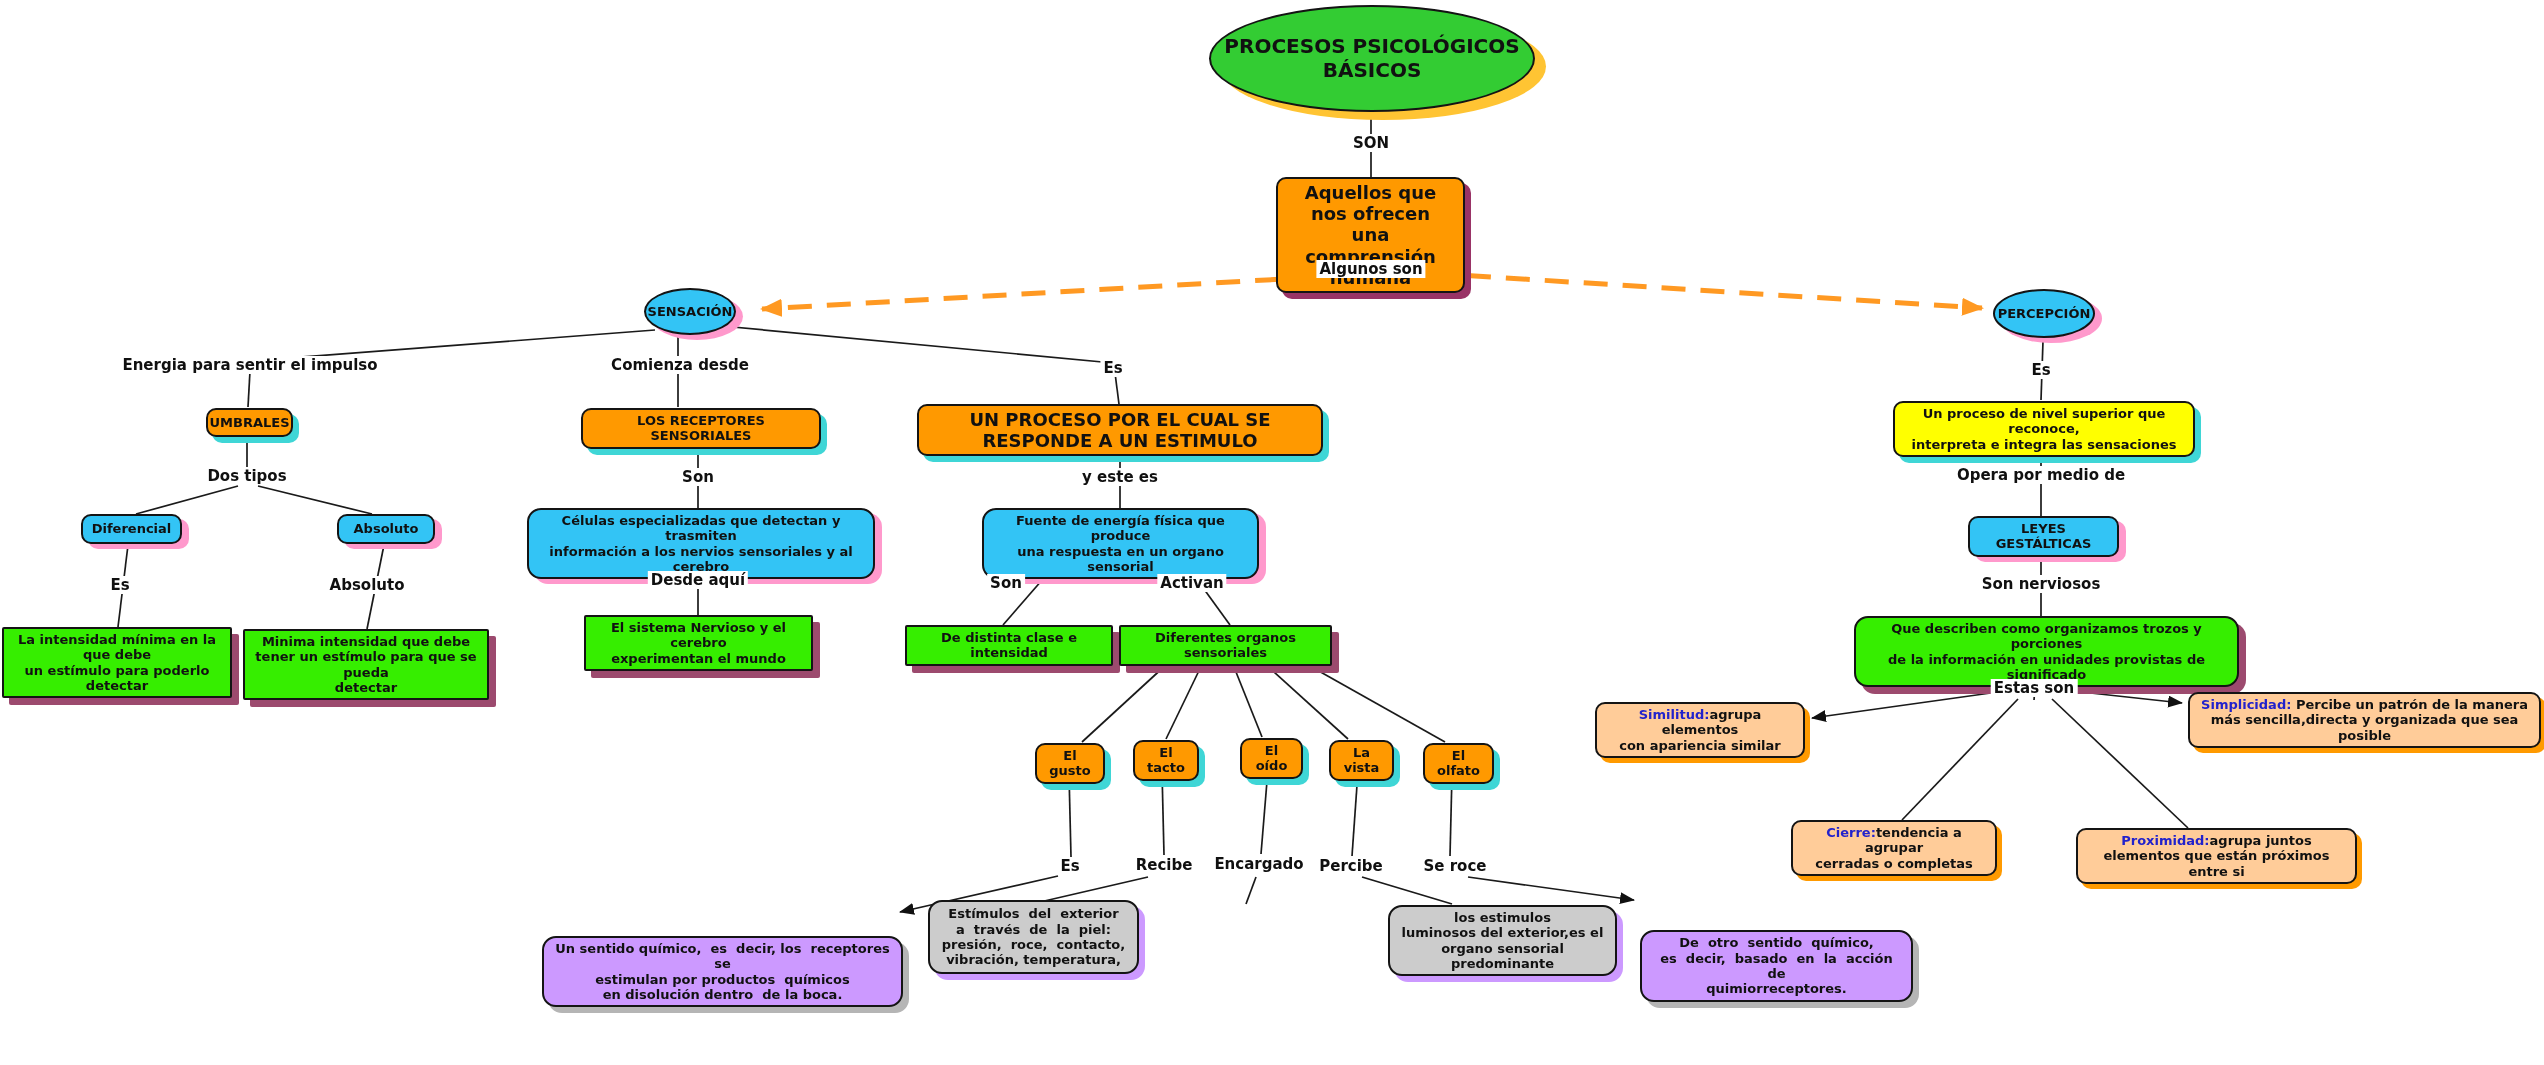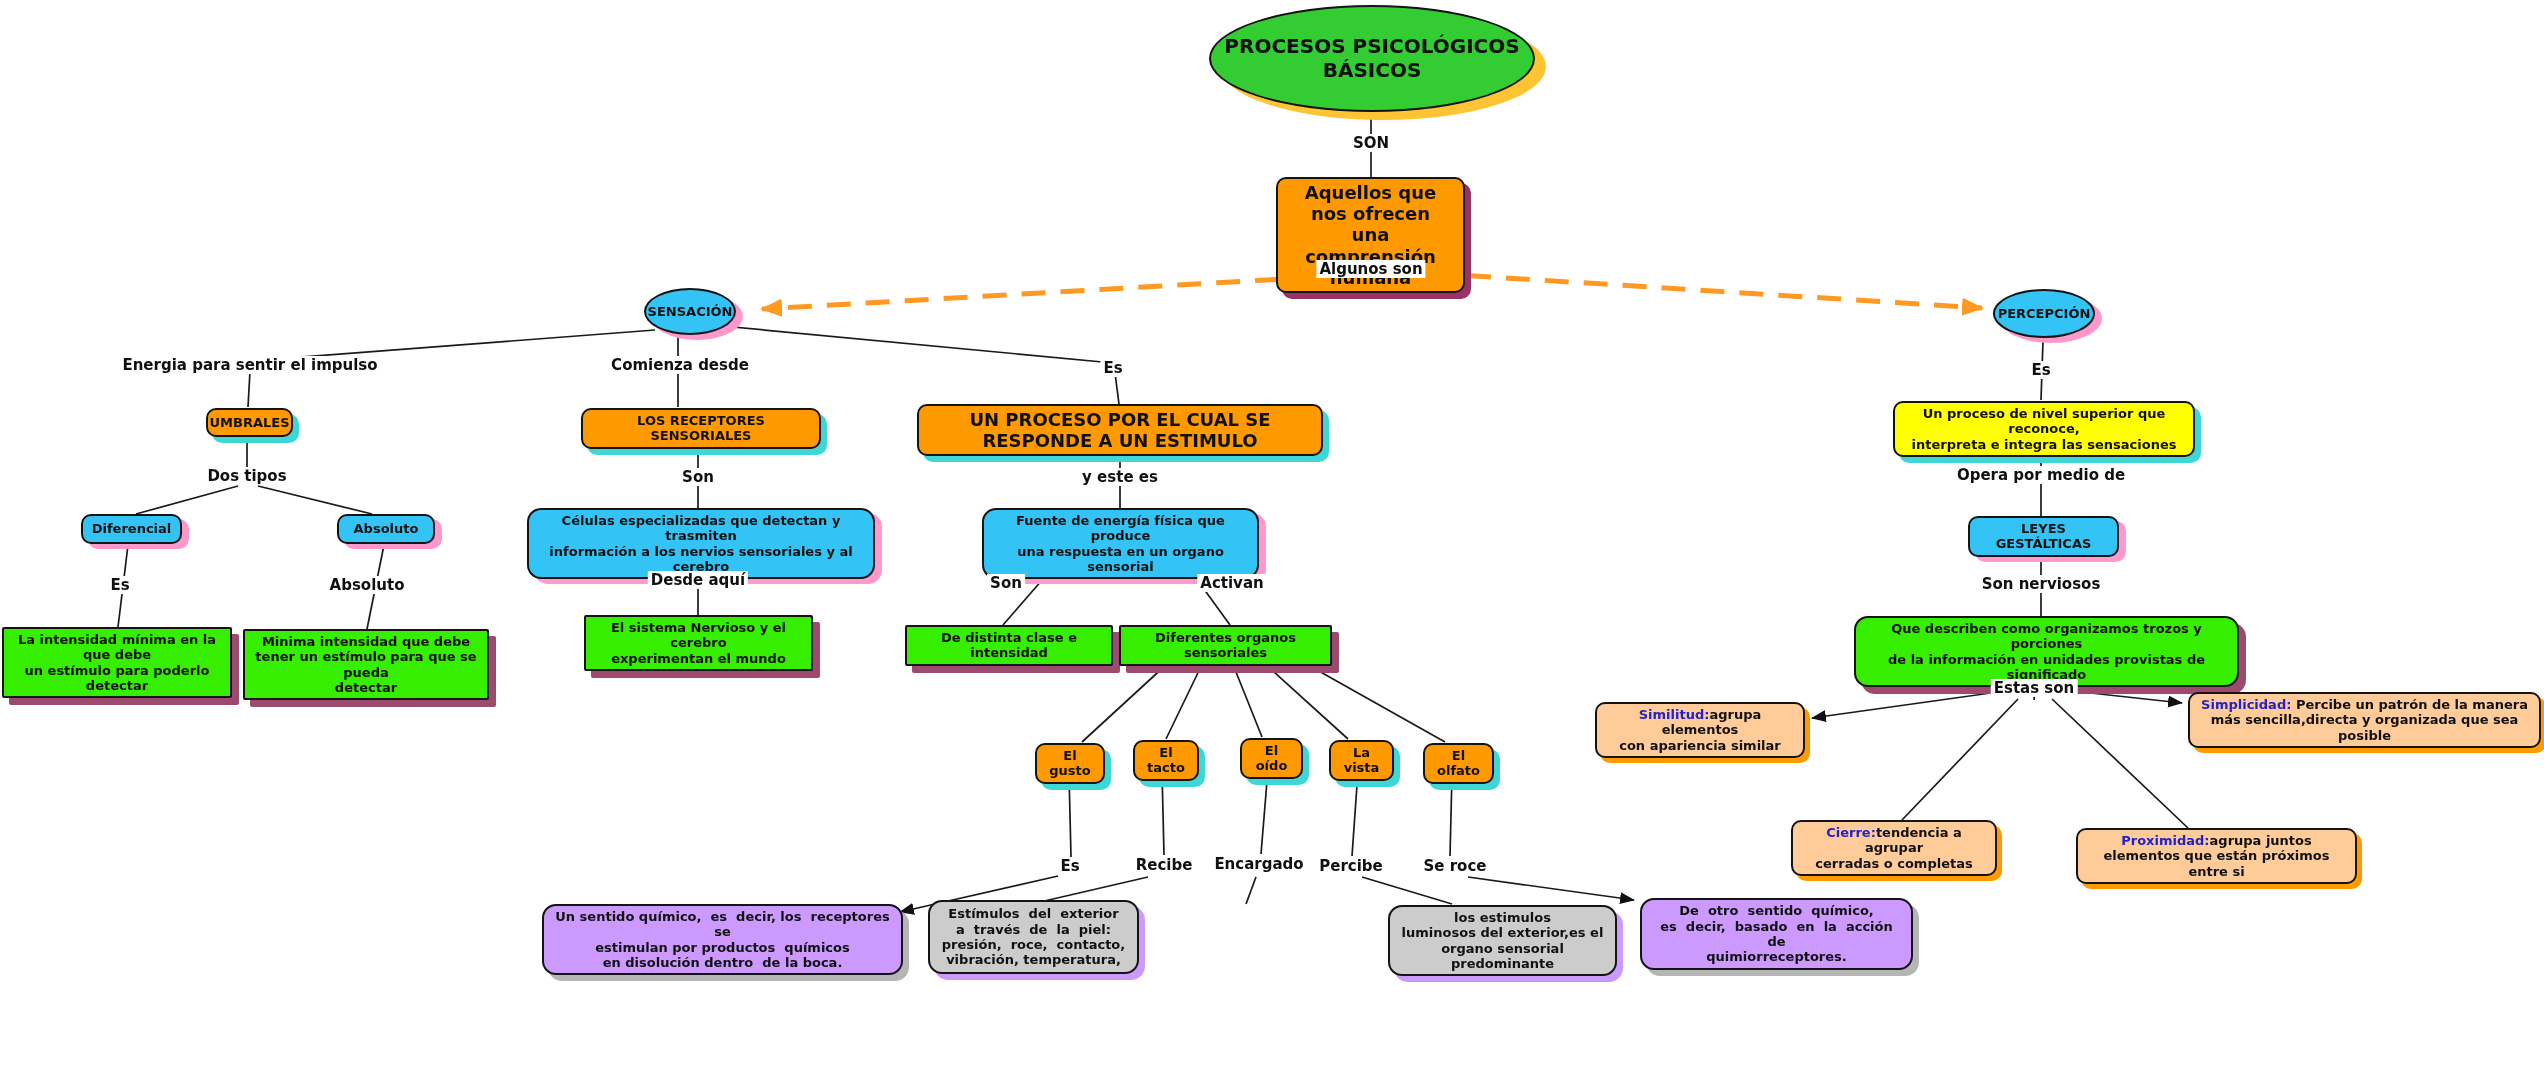--- a/index.html
+++ b/index.html
@@ -20,21 +20,21 @@
   .orange{background:#ff9900;}
   .yellow{background:#ffff00;}
   .purple{background:#cc99ff;}
   .gray{background:#cccccc;}
   .peach{background:#ffcc99;}
   .sh-yellow{box-shadow:11px 8px 0 #ffc433;}
   .sh-pink{box-shadow:7px 5px 0 #ff99cc;}
   .sh-cyan{box-shadow:6px 6px 0 #3fd6d6;}
   .sh-maroon{box-shadow:6px 6px 0 #993366;}
   .sh-plum{box-shadow:7px 7px 0 #9c4a6e;}
-  .sh-gray{box-shadow:6px 6px 0 #b5b5b5;}
+  .sh-gray{box-shadow:6px 6px 0 #b5b5b5;margin-top:32px;}
   .sh-lilac{box-shadow:6px 6px 0 #cc99ff;}
   .sh-orange{box-shadow:5px 5px 0 #ff9a00;}
   .label{position:absolute;transform:translate(-50%,-50%);background:#ffffff;
          font-weight:bold;color:#101010;font-size:15px;padding:0 3px;white-space:nowrap;}
   .kw{color:#2222cc;}
   .f13{font-size:13px;} .f16{font-size:20px;}
 </style>
 </head>
 <body>
 
@@ -188,21 +188,21 @@
   <div class="label" style="left:250px;top:365px;">Energia para sentir el impulso</div>
   <div class="label" style="left:680px;top:365px;">Comienza desde</div>
   <div class="label" style="left:1113px;top:368px;">Es</div>
   <div class="label" style="left:247px;top:476px;">Dos tipos</div>
   <div class="label" style="left:120px;top:585px;">Es</div>
   <div class="label" style="left:367px;top:585px;">Absoluto</div>
   <div class="label" style="left:698px;top:477px;">Son</div>
   <div class="label" style="left:698px;top:580px;">Desde aquí</div>
   <div class="label" style="left:1120px;top:477px;">y este es</div>
   <div class="label" style="left:1006px;top:583px;">Son</div>
-  <div class="label" style="left:1232px;top:583px;">Activan</div>
+  <div class="label" style="left:1192px;top:583px;">Activan</div>
   <div class="label" style="left:1070px;top:866px;">Es</div>
   <div class="label" style="left:1164px;top:865px;">Recibe</div>
   <div class="label" style="left:1259px;top:864px;">Encargado</div>
   <div class="label" style="left:1351px;top:866px;">Percibe</div>
   <div class="label" style="left:1455px;top:866px;">Se roce</div>
   <div class="label" style="left:2041px;top:370px;">Es</div>
   <div class="label" style="left:2041px;top:475px;">Opera por medio de</div>
   <div class="label" style="left:2041px;top:584px;">Son nerviosos</div>
   <div class="label" style="left:2034px;top:688px;">Estas son</div>
 

